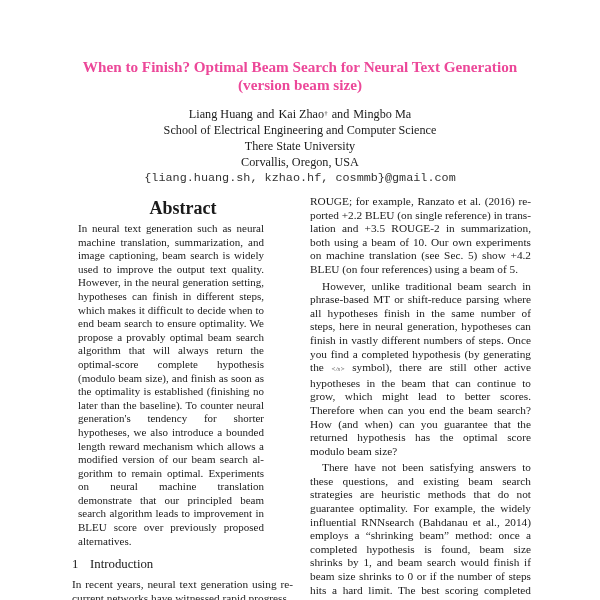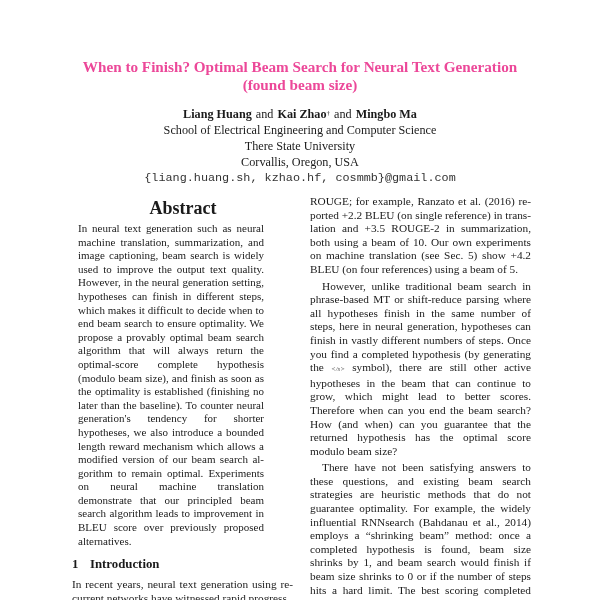--- a/index.html
+++ b/index.html
@@ -3,46 +3,46 @@
   <meta charset="utf-8">
   <style>
     html, body { margin: 0; padding: 0; background: #ffffff; }
     body { width: 600px; height: 600px; overflow: hidden; position: relative;
       font-family: "Liberation Serif", "DejaVu Serif", serif; color: #1a1a1a; }
     .page { position: absolute; left: 0; top: 0; width: 600px; height: 600px; }
     .title { position: absolute; left: 60px; width: 480px; top: 58px; text-align: center;
       font-weight: bold; font-size: 15.2px; line-height: 18px; color: #ec4899; }
     .authors { position: absolute; left: 60px; width: 480px; top: 106px; text-align: center;
       font-size: 12.2px; line-height: 16px; }
-    .authors b { font-weight: bold; }
+    .authors b { font-weight: normal; }
     .authors .and { margin: 12px 4px; }
     .authors sup { font-size: 7px; vertical-align: top; position: relative; top: -1px; }
     .email { font-family: "Liberation Mono", "DejaVu Sans Mono", monospace; font-size: 11.8px; color: #333; }
     .abs-head { position: absolute; left: 90px; width: 186px; top: 198px; text-align: center;
       font-weight: bold; font-size: 18px; }
     .abs-body { position: absolute; left: 78px; width: 186px; top: 222px;
       font-size: 11px; line-height: 13.6px; text-align: justify; hyphens: manual; }
-    .sec-head { position: absolute; left: 72px; top: 557px; font-weight: bold; font-size: 12.8px; }
+    .sec-head { position: absolute; left: 72px; top: 557px; font-weight: normal; font-size: 12.8px; }
     .sec-head .num { display: inline-block; width: 18px; }
     .left-body { position: absolute; left: 72px; width: 221px; top: 578px;
       font-size: 11.3px; line-height: 13.6px; text-align: justify; }
     .right-col { position: absolute; left: 310px; width: 221px; top: 195px;
       font-size: 11.3px; line-height: 13.6px; text-align: justify; }
     .right-col p { margin: 0 0 3px 0; }
     .right-col p.indent { text-indent: 12px; }
     .eos { font-size: 7px; color: #555; font-style: italic; }
   </style>
 </head>
 <body>
 
 <div class="page">
 
   <div class="title">
     <div>When to Finish? Optimal Beam Search for Neural Text Generation</div>
-    <div>(found beam size)</div>
+    <div>(version beam size)</div>
   </div>
 
   <div class="authors">
     <div>
       <b>Liang Huang</b><span class="and">and</span><b>Kai Zhao</b><sup>†</sup><span class="and">and</span><b>Mingbo Ma</b>
     </div>
     <div>School of Electrical Engineering and Computer Science</div>
     <div>There State University</div>
     <div>Corvallis, Oregon, USA</div>
     <div class="email">{liang.huang.sh, kzhao.hf, cosmmb}@gmail.com</div>

